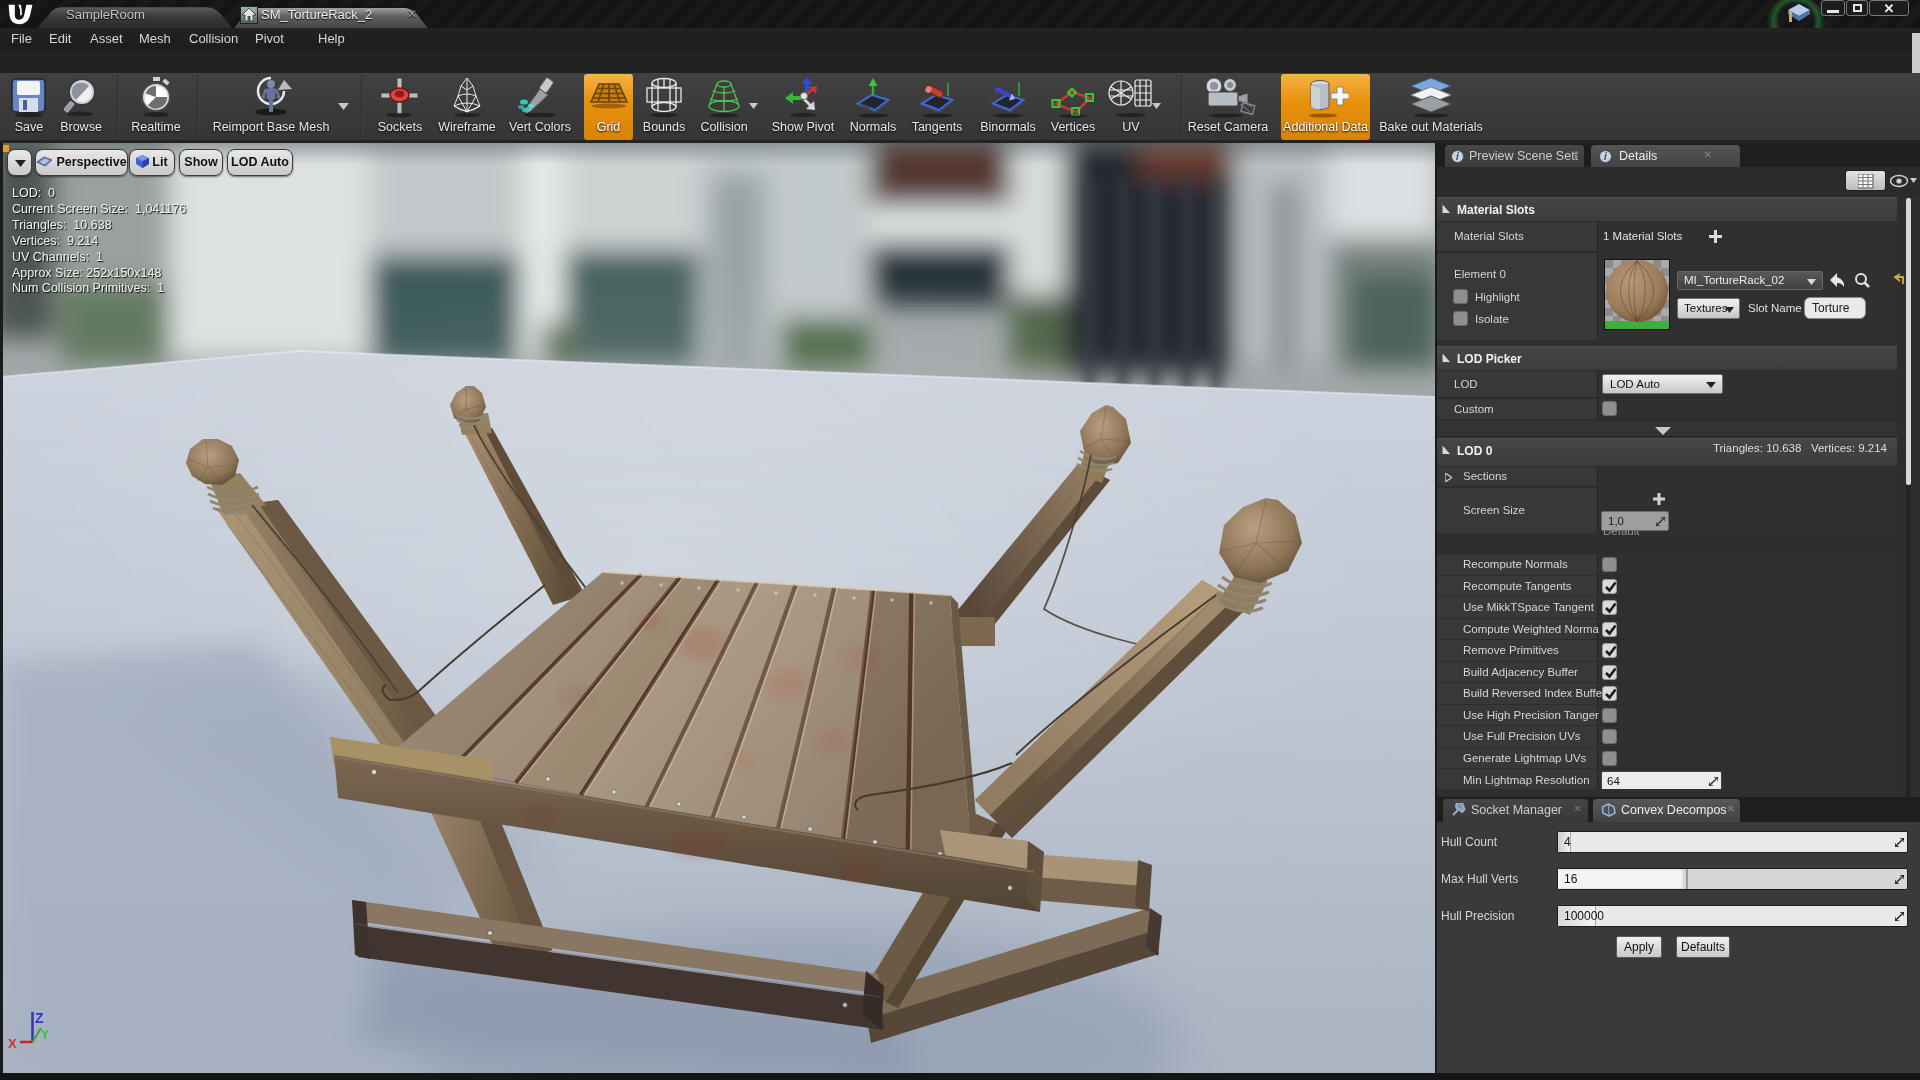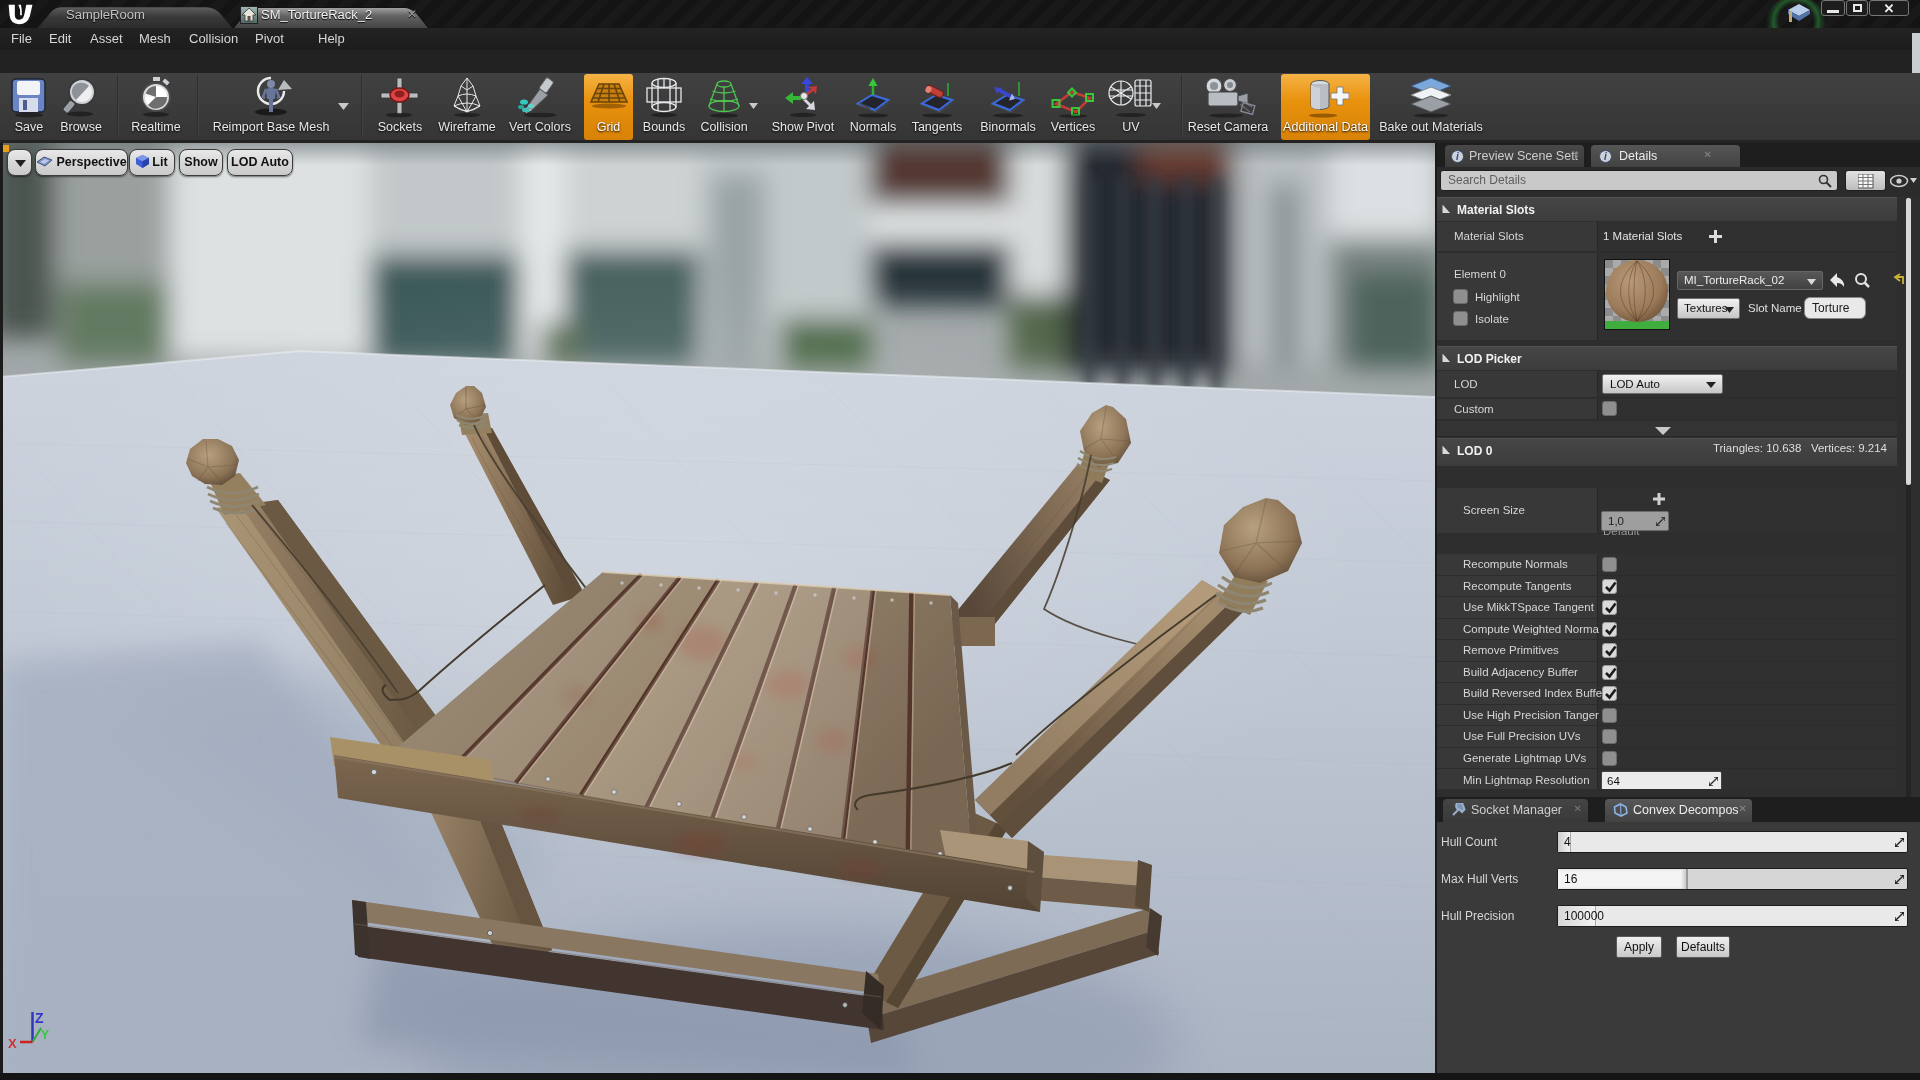--- a/index.html
+++ b/index.html
@@ -655,46 +655,47 @@
         <polygon points="4,6 9,3 13,4.5 8,8" fill="#b8c6e8"></polygon>
       </svg>Perspective</div>
 <div class="vbtn" style="left:129px;top:149px;width:46px;">
  <svg width="13" height="13" viewBox="0 0 13 13" style="position:relative;top:2px;margin-right:3px;">
         <polygon points="6.5,0 13,3 13,9 6.5,13 0,9 0,3" fill="#3c5fd8"></polygon>
         <polygon points="6.5,0 13,3 6.5,6.2 0,3" fill="#7d97ea"></polygon>
         <polygon points="6.5,6.2 13,3 13,9 6.5,13" fill="#2a43a8"></polygon>
       </svg>Lit</div>
 <div class="vbtn" style="left:179px;top:149px;width:44px;">Show</div>
 <div class="vbtn" style="left:227px;top:149px;width:66px;">LOD Auto</div>
+<div id="stats">LOD:  0
+Current Screen Size:  1,041176
+Triangles:  10.638
+Vertices:  9.214
+UV Channels:  1
+Approx Size: 252x150x148
+Num Collision Primitives:  1</div>
 <div class="abs" style="left:1435px;top:143px;width:2px;height:937px;background:#1a1a1a;"></div>
 <div id="rpanel">
  <div class="abs" style="left:0;top:0;width:483px;height:24px;background:#1e1e1e;"></div>
  <div class="ptab" style="left:8px;top:2px;width:139px;background:linear-gradient(#484848,#3a3a3a);">
   <svg width="13" height="13" style="position:absolute;left:6px;top:5px;">
           <circle cx="6.5" cy="6.5" r="6" fill="#cdd2d8" stroke="#3a4a6a"></circle>
           <text x="6.5" y="10" text-anchor="middle" font-size="10" font-weight="bold" fill="#2a4a8a" font-style="italic">i</text>
         </svg>
   <span style="position:absolute;left:24px;top:4px;">Preview Scene Sett</span>
   <span style="position:absolute;right:4px;top:4px;color:#777;font-size:10px;">✕</span>
  </div>
  <div class="ptab" style="left:154px;top:2px;width:149px;background:linear-gradient(#565656,#414141);color:#ededed;">
   <svg width="13" height="13" style="position:absolute;left:8px;top:5px;">
           <circle cx="6.5" cy="6.5" r="6" fill="#cdd2d8" stroke="#3a4a6a"></circle>
           <text x="6.5" y="10" text-anchor="middle" font-size="10" font-weight="bold" fill="#2a4a8a" font-style="italic">i</text>
         </svg>
   <span style="position:absolute;left:28px;top:4px;">Details</span>
   <span style="position:absolute;right:28px;top:4px;color:#888;font-size:10px;">✕</span>
  </div>
  <div class="abs" style="left:0;top:24px;width:483px;height:30px;background:#2b2b2b;"></div>
- <div class="abs" style="left:3px;top:27px;width:398px;height:21px;background:#c9c9c9;border-radius:3px;border:1px solid #1f1f1f;color:#5f5f5f;font-size:12px;line-height:19px;padding-left:7px;">Search Details
-   <svg width="14" height="14" style="position:absolute;right:5px;top:3px;">
-          <circle cx="5.5" cy="5.5" r="4" fill="none" stroke="#333" stroke-width="1.6"></circle>
-          <line x1="8.5" y1="8.5" x2="13" y2="13" stroke="#333" stroke-width="2"></line>
-        </svg>
- </div>
  <div class="abs" style="left:408px;top:27px;width:41px;height:21px;background:linear-gradient(#e2e2e2,#bdbdbd);border-radius:3px;border:1px solid #1f1f1f;">
    <svg width="16" height="15" style="display:block;margin:3px auto 0;">
           <rect x="0" y="0" width="15" height="14" fill="#f8f8f8" stroke="#555"></rect>
           <line x1="0" y1="3.5" x2="15" y2="3.5" stroke="#777"></line>
           <line x1="0" y1="7" x2="15" y2="7" stroke="#777"></line>
           <line x1="0" y1="10.5" x2="15" y2="10.5" stroke="#777"></line>
           <line x1="5" y1="0" x2="5" y2="14" stroke="#777"></line>
           <line x1="10" y1="0" x2="10" y2="14" stroke="#777"></line>
         </svg>
  </div>
@@ -778,20 +779,27 @@
           <polygon points="0,0 16,0 8,8" fill="#c9c9c9"></polygon>
         </svg>
  </div>
 
  <div class="pcat" style="top:295px;height:28px;">
   <svg width="9" height="8" style="margin:0 6px 1px 5px;">
           <polygon points="0,8 9,8 9,0" fill="#d8d8d8" transform="rotate(90 4.5 4)"></polygon>
         </svg>LOD 0
   <span style="position:absolute;right:10px;top:-3px;font-weight:normal;font-size:11.5px;color:#dedede;">Triangles: 10.638&nbsp;&nbsp; Vertices: 9.214</span>
  </div>
+ <div class="prow" style="top:324px;height:20px;">
+        <div class="vcell"></div>
+  <svg width="7" height="9" style="position:absolute;left:8px;top:6px;">
+          <polygon points="0,0 7,4.5 0,9" fill="none" stroke="#cdcdcd" stroke-width="1.3"></polygon>
+        </svg>
+  <span class="plabel" style="left:26px;top:3px;">Sections</span>
+ </div>
  <div class="prow" style="top:345px;height:46px;">
         <div class="vcell"></div>
   <span class="plabel" style="left:26px;top:16px;">Screen Size</span>
   <span class="plabel" style="left:166px;top:4px;color:#9a9a9a;margin-top:33px;">Default</span>
   <svg width="12" height="12" style="position:absolute;left:216px;top:5px;">
           <path d="M4.5 0 H7.5 V4.5 H12 V7.5 H7.5 V12 H4.5 V7.5 H0 V4.5 H4.5 Z" fill="#d0d0d0"></path>
         </svg>
   <div class="abs" style="left:164px;top:23px;width:68px;height:20px;background:#9e9e9e;border:1px solid #6a6a6a;border-radius:2px;color:#1c1c1c;font-size:11.5px;line-height:18px;padding-left:6px;">1,0
    <svg width="9" height="9" style="position:absolute;right:3px;top:5px;">
             <path d="M0 9 L9 0 M9 4 L9 0 L5 0 M0 5 L0 9 L4 9" stroke="#333" stroke-width="1.4" fill="none"></path>
@@ -884,21 +892,21 @@
 
  <div class="abs" style="left:0;top:646px;width:483px;height:10px;background:#2e2e2e;"></div>
  <div class="abs" style="left:0;top:654px;width:483px;height:25px;background:#1e1e1e;"></div>
  <div class="ptab" style="left:6px;top:656px;width:145px;background:linear-gradient(#454545,#383838);">
   <svg width="15" height="14" style="position:absolute;left:8px;top:4px;">
           <path d="M2 12 L8 6 M12 2 A3.5 3.5 0 1 0 8.5 6.5 L11 9 L13.5 6.5 Z" stroke="#9ab0cc" stroke-width="2" fill="#7d94b8"></path>
         </svg>
   <span style="position:absolute;left:28px;top:4px;">Socket Manager</span>
   <span style="position:absolute;right:6px;top:4px;color:#777;font-size:10px;">✕</span>
  </div>
- <div class="ptab" style="left:156px;top:656px;width:147px;background:linear-gradient(#575757,#424242);color:#ececec;margin-left:12px;">
+ <div class="ptab" style="left:156px;top:656px;width:147px;background:linear-gradient(#575757,#424242);color:#ececec;">
   <svg width="15" height="14" style="position:absolute;left:8px;top:4px;">
           <polygon points="7.5,1 13,4 14,10 8,13 2,10 1.5,4" fill="none" stroke="#8cb4e8" stroke-width="1.6"></polygon>
           <line x1="7.5" y1="1" x2="8" y2="13" stroke="#8cb4e8"></line>
         </svg>
   <span style="position:absolute;left:28px;top:4px;">Convex Decompos</span>
   <span style="position:absolute;right:5px;top:4px;color:#888;font-size:10px;">✕</span>
  </div>
  <div class="abs" style="left:0;top:679px;width:483px;height:252px;background:#3a3a3a;"></div>
  <span class="plabel" style="left:4px;top:692px;font-size:12px;">Hull Count</span>
  <div class="slider" style="left:120px;top:688px;width:351px;">

